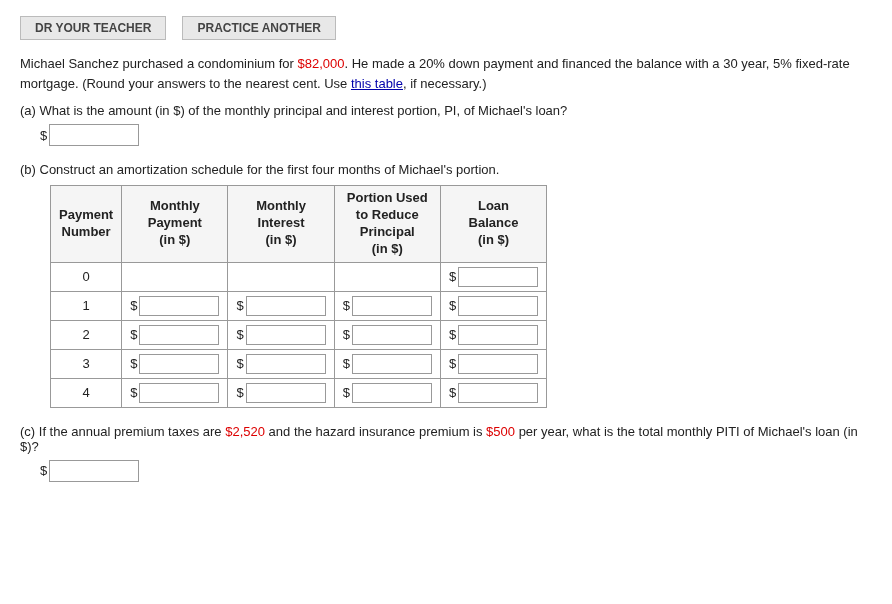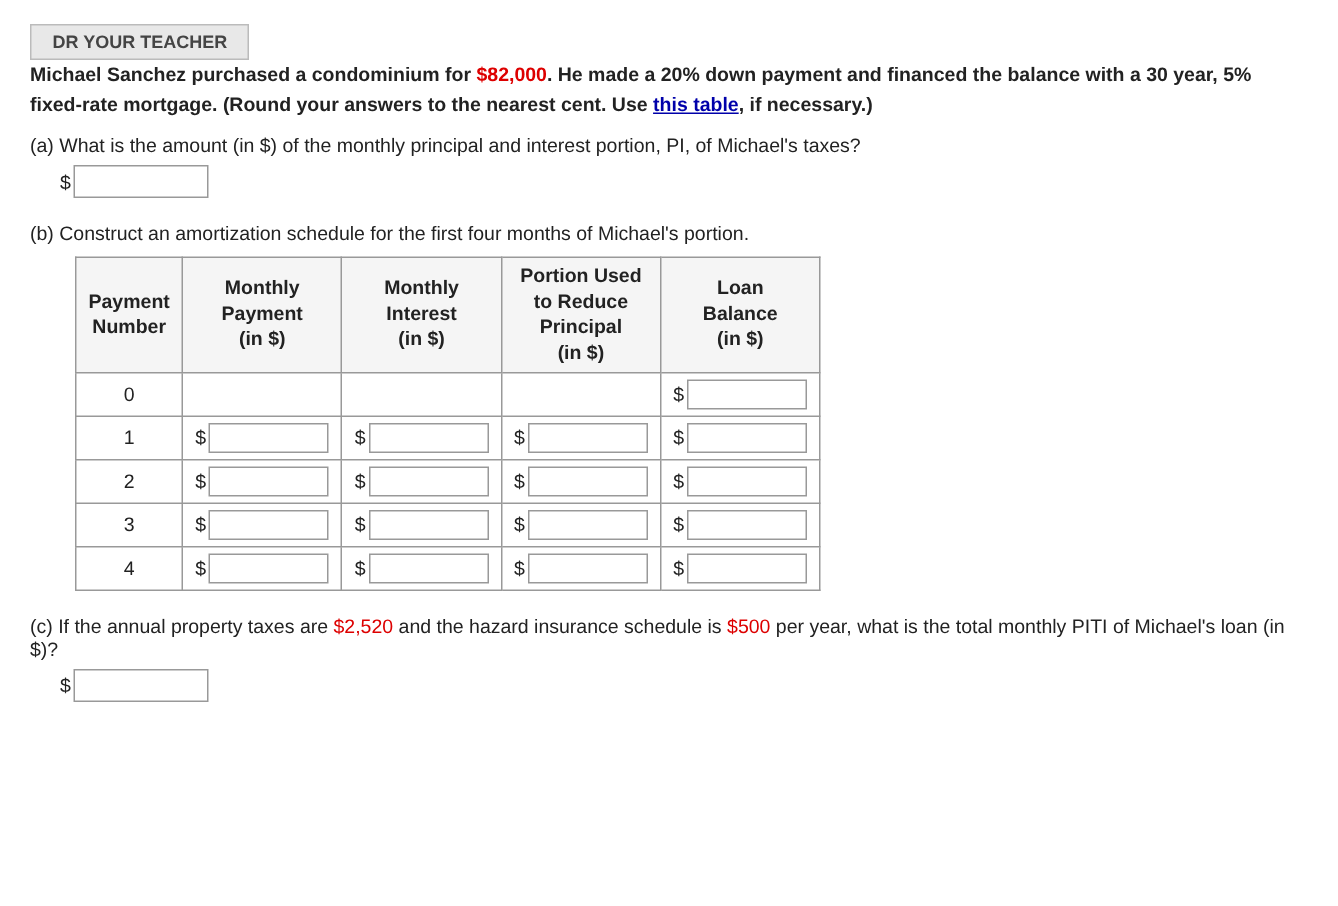--- a/index.html
+++ b/index.html
@@ -7,35 +7,35 @@
       font-family: Arial, sans-serif;
       font-size: 13px;
       background: #fff;
       color: #222;
       padding: 16px 20px;
       width: 892px;
     }
     .header-bar {
       display: flex;
       gap: 16px;
+      margin-bottom: 14px;
     }
     .header-btn {
       background: #e8e8e8;
       border: 1px solid #bbb;
       padding: 4px 14px;
       font-size: 12px;
       font-weight: bold;
       color: #444;
       cursor: pointer;
     }
     .problem-text {
       font-size: 13px;
       line-height: 1.5;
       margin-bottom: 10px;
-      font-weight: bold;
     }
     .highlight-red { color: #d00; }
     .highlight-blue { color: #00a; text-decoration: underline; cursor: pointer; }
     .section {
       margin-bottom: 16px;
     }
     .section-label {
       font-size: 13px;
       margin-bottom: 6px;
     }
@@ -93,28 +93,29 @@
       padding: 0 3px;
       background: #fff;
       outline: none;
     }
   </style>
 </head>
 <body>
 
 <div class="header-bar">
   <button class="header-btn">DR YOUR TEACHER</button>
+  <button class="header-btn">PRACTICE ANOTHER</button>
 </div>
 
 <div class="problem-text">
   <span>Michael Sanchez purchased a condominium for </span><span class="highlight-red">$82,000</span><span>. He made a 20% down payment and financed the balance with a 30 year, 5% fixed-rate mortgage. (Round your answers to the nearest cent. Use </span><span class="highlight-blue">this table</span><span>, if necessary.)</span>
 </div>
 
 <div class="section">
-  <div class="section-label">(a)  What is the amount (in $) of the monthly principal and interest portion, PI, of Michael's taxes?</div>
+  <div class="section-label">(a)  What is the amount (in $) of the monthly principal and interest portion, PI, of Michael's loan?</div>
   <div class="dollar-input">
     <span>$</span>
     <input class="input-box" type="text" value="" style="">
   </div>
 </div>
 
 <div class="section">
   <div class="section-label">(b)  Construct an amortization schedule for the first four months of Michael's portion.</div>
   <table class="amort-table">
     <thead>
@@ -251,19 +252,19 @@
             <input class="table-input" type="text" value="" style="">
           </div>
         </td>
       </tr>
     </tbody>
   </table>
 </div>
 
 <div class="section" style="margin-top:14px;">
   <div class="section-label">
-    <span>(c)  If the annual property taxes are </span><span class="highlight-red">$2,520</span><span> and the hazard insurance schedule is </span><span class="highlight-red">$500</span><span> per year, what is the total monthly PITI of Michael's loan (in $)?</span>
+    <span>(c)  If the annual premium taxes are </span><span class="highlight-red">$2,520</span><span> and the hazard insurance premium is </span><span class="highlight-red">$500</span><span> per year, what is the total monthly PITI of Michael's loan (in $)?</span>
   </div>
   <div class="dollar-input">
     <span>$</span>
     <input class="input-box" type="text" value="" style="">
   </div>
 </div>
 
 </body></html>

